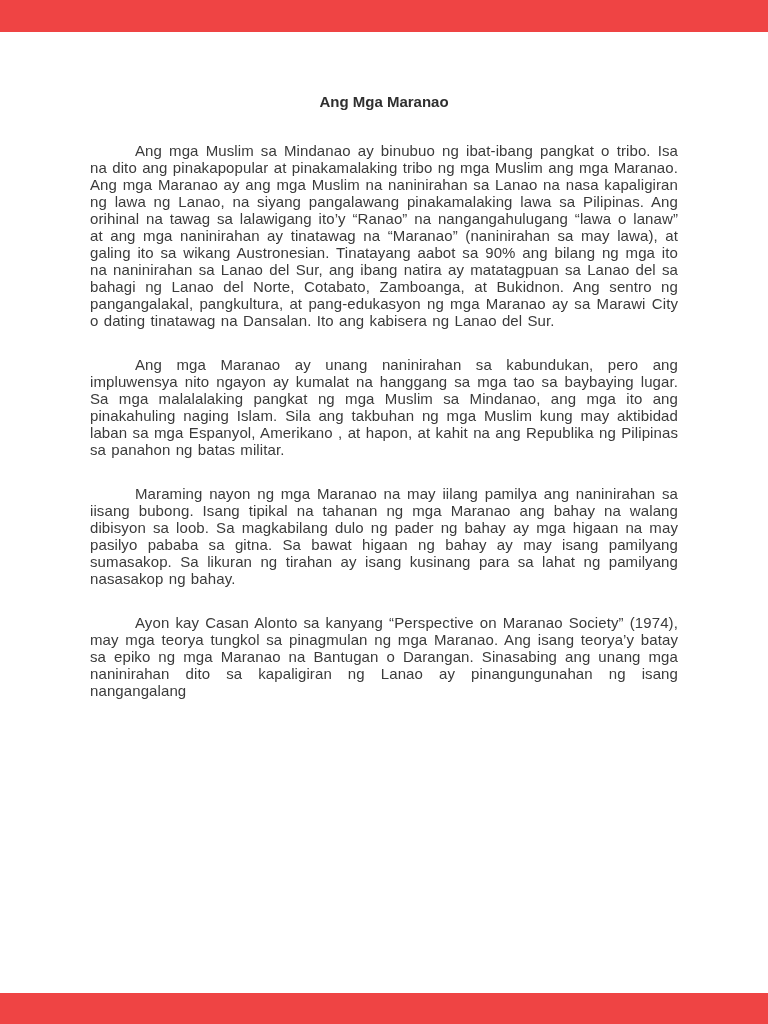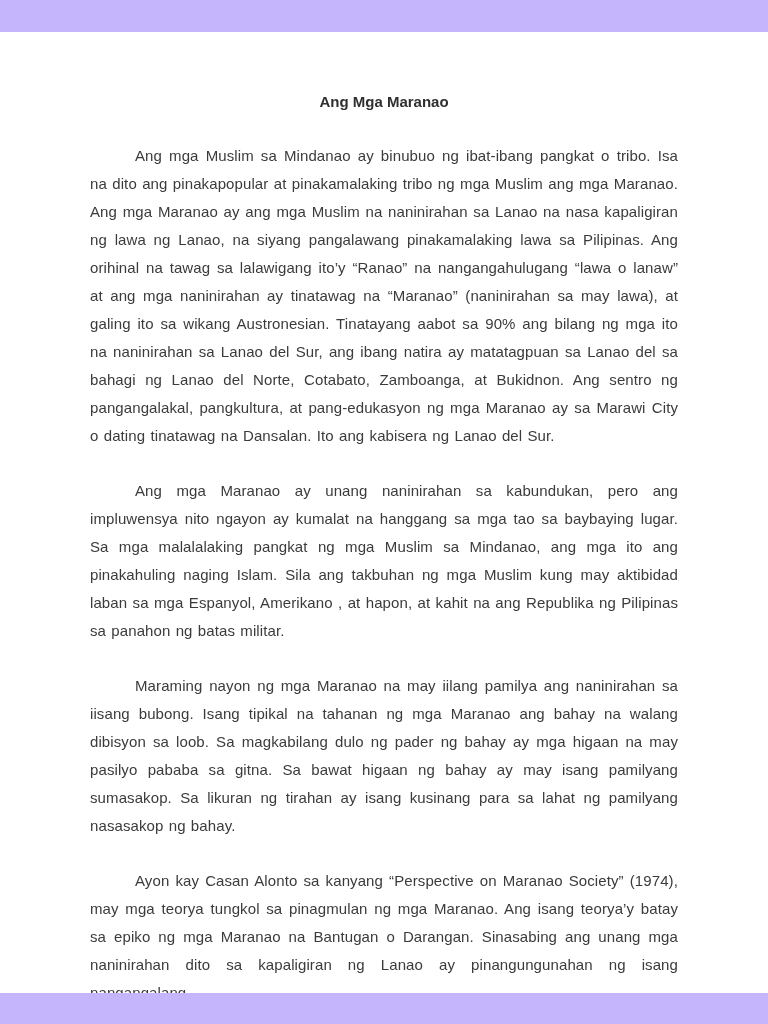--- a/index.html
+++ b/index.html
@@ -11,21 +11,21 @@
     width: 768px;
     height: 1024px;
     background: #2d3130;
     overflow: hidden;
     font-family: "Liberation Sans", sans-serif;
   }
   .viewer {
     position: relative;
     width: 768px;
     height: 1024px;
-    background: #c4b5fd;
+    background: #ef4444;
   }
   .page {
     position: absolute;
     top: 32px;
     left: 0;
     width: 768px;
     height: 961px;
     background: #ffffff;
     overflow: hidden;
   }
@@ -36,21 +36,21 @@
     margin: 0 0 27px 0;
     font-size: 15px;
     font-weight: bold;
     text-align: center;
     color: #2f2f2f;
     line-height: 27px;
   }
   .para {
     margin: 0 0 27px 0;
     font-size: 15px;
-    line-height: 28px;
+    line-height: 17px;
     text-align: justify;
     text-indent: 45px;
     color: #3b3b3b;
     letter-spacing: 0.1px;
     word-spacing: 1px;
   }
 </style>
 </head>
 <body>
 

